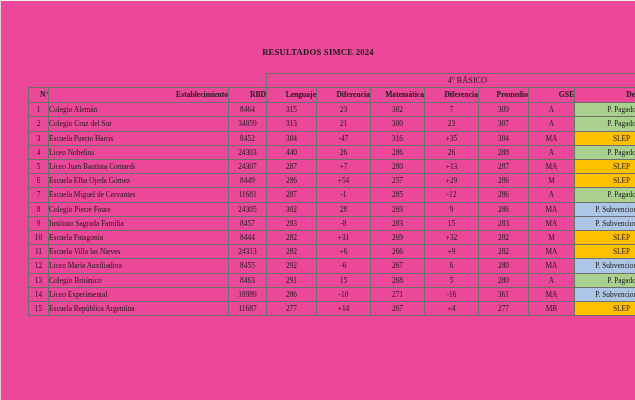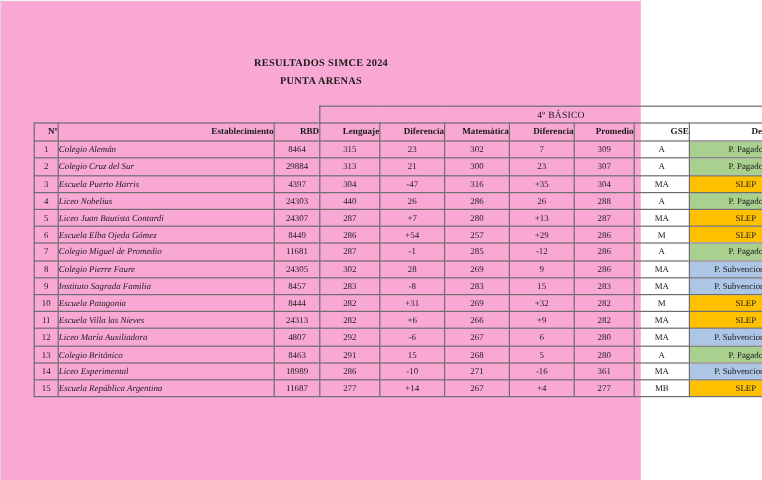--- a/index.html
+++ b/index.html
@@ -10,23 +10,23 @@
   }
   body {
     width: 635px;
     height: 400px;
     overflow: hidden;
     font-family: "Liberation Serif", "DejaVu Serif", serif;
     color: #1a1a1a;
   }
   #page {
     position: relative;
-    width: 534px;
+    width: 635px;
     height: 400px;
-    background: #f9a8d4;
+    background: #ec4899;
     box-sizing: border-box;
     border-left: 1px solid #d8d8d8;
     border-top: 1px solid #f0f0f0;
   }
 
   
   .title-block {
     text-align: center;
     padding-top: 44px;
   }
@@ -78,21 +78,21 @@
 
   thead tr.head-row th {
     text-align: right;
     font-weight: bold;
     font-size: 7.6px;
     height: 14px;
     line-height: 14px;
   }
 
   td.c  { text-align: center; }
-  td.l  { text-align: left; padding-left: 3px; font-style: italic; }
+  td.l  { text-align: left; padding-left: 3px; }
 
   
   col.w-num   { width: 20px; }
   col.w-est   { width: 180px; }
   col.w-rbd   { width: 38px; }
   col.w-leng  { width: 50px; }
   col.w-dif1  { width: 54px; }
   col.w-mat   { width: 54px; }
   col.w-dif2  { width: 54px; }
   col.w-prom  { width: 50px; }
@@ -108,21 +108,20 @@
   td.dep[data-dep="SLEP"]               { background: #ffc000; }
   td.dep[data-dep="P. Subvencionado"]   { background: #adc6e5; }
 </style>
 </head>
 <body>
 
 <div id="page">
 
   <div class="title-block">
     <div class="title-line">RESULTADOS SIMCE 2024</div>
-    <div class="title-line">PUNTA ARENAS</div>
   </div>
 
   <div class="table-wrap">
     <table class="simce">
       <colgroup>
         <col class="w-num">
           <col class="w-est">
           <col class="w-rbd">
           <col class="w-leng">
         <col class="w-dif1">
@@ -161,33 +160,33 @@
             <td class="c">23</td>
             <td class="c">302</td>
             <td class="c">7</td>
             <td class="c">309</td>
             <td class="c">A</td>
             <td class="dep" data-dep="P. Pagado">P. Pagado</td>
           </tr>
           <tr>
             <td class="c">2</td>
             <td class="l">Colegio Cruz del Sur</td>
-            <td class="c">29884</td>
+            <td class="c">34059</td>
             <td class="c">313</td>
             <td class="c">21</td>
             <td class="c">300</td>
             <td class="c">23</td>
             <td class="c">307</td>
             <td class="c">A</td>
             <td class="dep" data-dep="P. Pagado">P. Pagado</td>
           </tr>
           <tr>
             <td class="c">3</td>
             <td class="l">Escuela Puerto Harris</td>
-            <td class="c">4397</td>
+            <td class="c">8452</td>
             <td class="c">304</td>
             <td class="c">-47</td>
             <td class="c">316</td>
             <td class="c">+35</td>
             <td class="c">304</td>
             <td class="c">MA</td>
             <td class="dep" data-dep="SLEP">SLEP</td>
           </tr>
           <tr>
             <td class="c">4</td>
@@ -220,21 +219,21 @@
             <td class="c">286</td>
             <td class="c">+54</td>
             <td class="c">257</td>
             <td class="c">+29</td>
             <td class="c">286</td>
             <td class="c">M</td>
             <td class="dep" data-dep="SLEP">SLEP</td>
           </tr>
           <tr>
             <td class="c">7</td>
-            <td class="l">Colegio Miguel de Promedio</td>
+            <td class="l">Escuela Miguel de Cervantes</td>
             <td class="c">11681</td>
             <td class="c">287</td>
             <td class="c">-1</td>
             <td class="c">285</td>
             <td class="c">-12</td>
             <td class="c">286</td>
             <td class="c">A</td>
             <td class="dep" data-dep="P. Pagado">P. Pagado</td>
           </tr>
           <tr>
@@ -281,21 +280,21 @@
             <td class="c">+6</td>
             <td class="c">266</td>
             <td class="c">+9</td>
             <td class="c">282</td>
             <td class="c">MA</td>
             <td class="dep" data-dep="SLEP">SLEP</td>
           </tr>
           <tr>
             <td class="c">12</td>
             <td class="l">Liceo María Auxiliadora</td>
-            <td class="c">4807</td>
+            <td class="c">8455</td>
             <td class="c">292</td>
             <td class="c">-6</td>
             <td class="c">267</td>
             <td class="c">6</td>
             <td class="c">280</td>
             <td class="c">MA</td>
             <td class="dep" data-dep="P. Subvencionado">P. Subvencionado</td>
           </tr>
           <tr>
             <td class="c">13</td>

